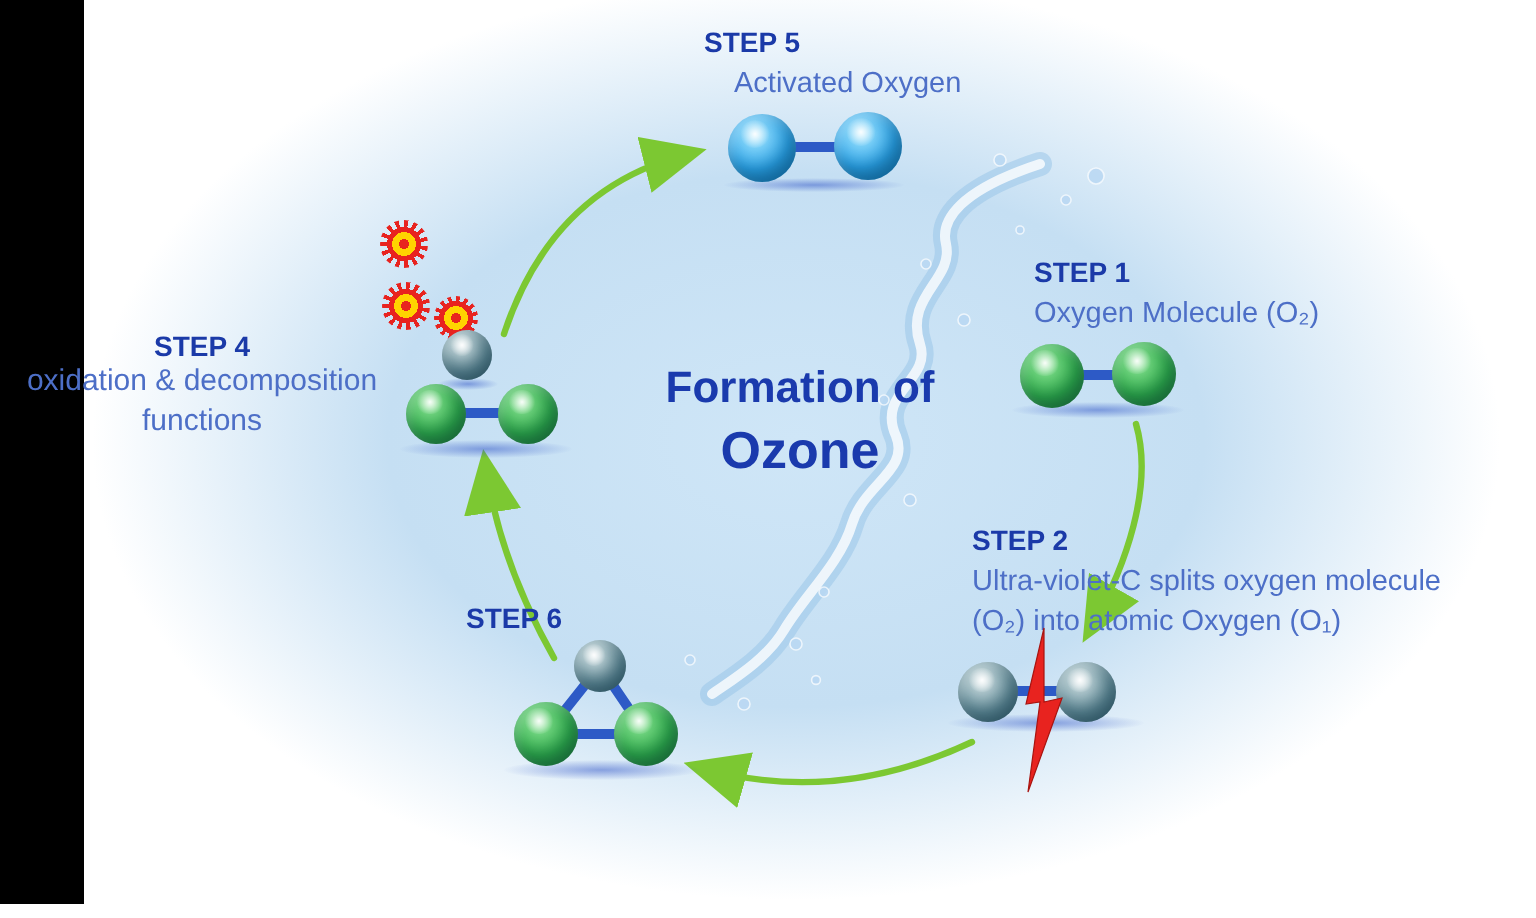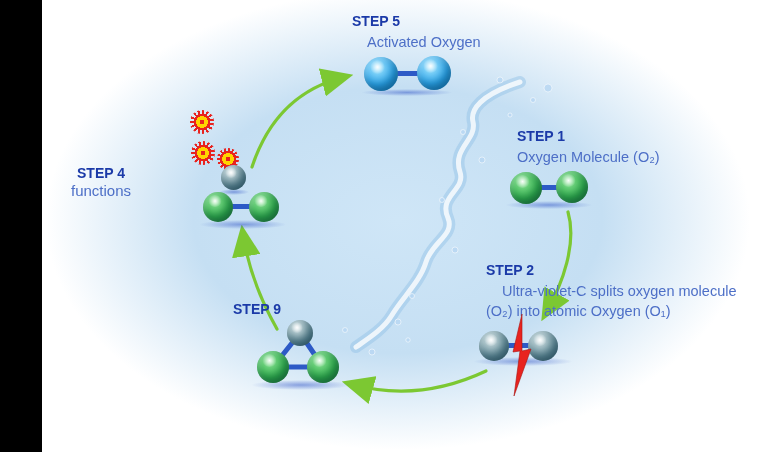--- a/index.html
+++ b/index.html
@@ -57,21 +57,21 @@
   .s5-sph-r{left:417px;top:56px;width:34px;height:34px;}
   .s5-bond{left:386px;top:71px;width:44px;}
   .s5-shadow{left:362px;top:89px;width:90px;height:7px;}
 
   .s1-label{left:517px;top:128px;} .s1-text{left:517px;top:149px;}
   .s1-sph-l{left:510px;top:172px;width:32px;height:32px;}
   .s1-sph-r{left:556px;top:171px;width:32px;height:32px;}
   .s1-bond{left:532px;top:185px;width:34px;}
   .s1-shadow{left:506px;top:201px;width:86px;height:8px;}
 
-  .s2-label{left:486px;top:262px;} .s2-line1{left:502px;top:283px;} .s2-line2{left:486px;top:303px;}
+  .s2-label{left:486px;top:262px;} .s2-line1{left:486px;top:283px;} .s2-line2{left:486px;top:303px;}
   .s2-sph-l{left:479px;top:331px;width:30px;height:30px;}
   .s2-sph-r{left:528px;top:331px;width:30px;height:30px;}
   .s2-bond{left:500px;top:343px;width:38px;}
   .s2-shadow{left:474px;top:357px;width:98px;height:9px;}
   .s2-bolt{position:absolute;left:506px;top:310px;}
 
   .s3-label{left:233px;top:301px;}
   .s3-text{left:118px;top:322px;width:162px;text-align:right;}
   .s3-bonds{position:absolute;left:255px;top:318px;}
   .s3-sph-top{left:287px;top:320px;width:26px;height:26px;}
@@ -127,20 +127,24 @@
       <marker id="ah" markerWidth="10" markerHeight="9" refX="7" refY="4.5" orient="auto">
         <path class="arrow-head" d="M0,0 L10,4.5 L0,9 z"></path>
       </marker>
     </defs>
     <path class="arrow" marker-end="url(#ah)" d="M 568 212 C 577 243 563 283 546 313"></path>
     <path class="arrow" marker-end="url(#ah)" d="M 486 371 Q 418 403 351 384"></path>
     <path class="arrow" marker-end="url(#ah)" d="M 277 329 Q 250 281 243 234"></path>
     <path class="arrow" marker-end="url(#ah)" d="M 252 167 Q 276 94 344 77"></path>
   </svg>
 
+  <div class="title">
+    <div class="title-1">Formation of</div>
+    <div class="title-2">Ozone</div>
+  </div>
 
   <div class="step-label s5-label">STEP 5</div>
   <div class="step-text s5-text">Activated Oxygen</div>
   <div class="mol-shadow s5-shadow"></div>
   <div class="bond s5-bond"></div>
   <div class="sphere blue s5-sph-l"></div>
   <div class="sphere blue s5-sph-r"></div>
 
   <div class="step-label s1-label">STEP 1</div>
   <div class="step-text s1-text">Oxygen Molecule (O₂)</div>
@@ -153,33 +157,34 @@
   <div class="step-text s2-line1">Ultra-violet-C splits oxygen molecule</div>
   <div class="step-text s2-line2">(O₂) into atomic Oxygen (O₁)</div>
   <div class="mol-shadow s2-shadow"></div>
   <div class="bond s2-bond"></div>
   <div class="sphere gray s2-sph-l"></div>
   <div class="sphere gray s2-sph-r"></div>
   <svg class="s2-bolt" width="32" height="92" viewBox="0 0 32 92">
     <path class="bolt-shape" d="M16 4 L7 42 L14 41 L8 86 L25 39 L16 41 Z"></path>
   </svg>
 
-  <div class="step-label s3-label">STEP 9</div>
+  <div class="step-label s3-label">STEP 6</div>
   <div class="mol-shadow s3-shadow"></div>
   <svg class="s3-bonds" width="92" height="62" viewBox="0 0 92 62">
     <line class="s3-bond-line" x1="45" y1="15" x2="18" y2="49"></line>
     <line class="s3-bond-line" x1="45" y1="15" x2="68" y2="49"></line>
     <line class="s3-bond-line" x1="18" y1="49" x2="68" y2="49"></line>
   </svg>
   <div class="sphere gray s3-sph-top"></div>
   <div class="sphere green s3-sph-l"></div>
   <div class="sphere green s3-sph-r"></div>
 
   <div class="s4-block">
     <span class="s4-label">STEP 4</span>
+    <span class="s4-line">oxidation &amp; decomposition</span>
     <span class="s4-line">functions</span>
   </div>
   <div class="starburst burst-1"></div>
   <div class="starburst burst-2"></div>
   <div class="starburst burst-3"></div>
   <div class="mol-shadow s4-gray-shadow"></div>
   <div class="sphere gray s4-sph-gray"></div>
   <div class="mol-shadow s4-shadow"></div>
   <div class="bond s4-bond"></div>
   <div class="sphere green s4-sph-l"></div>

